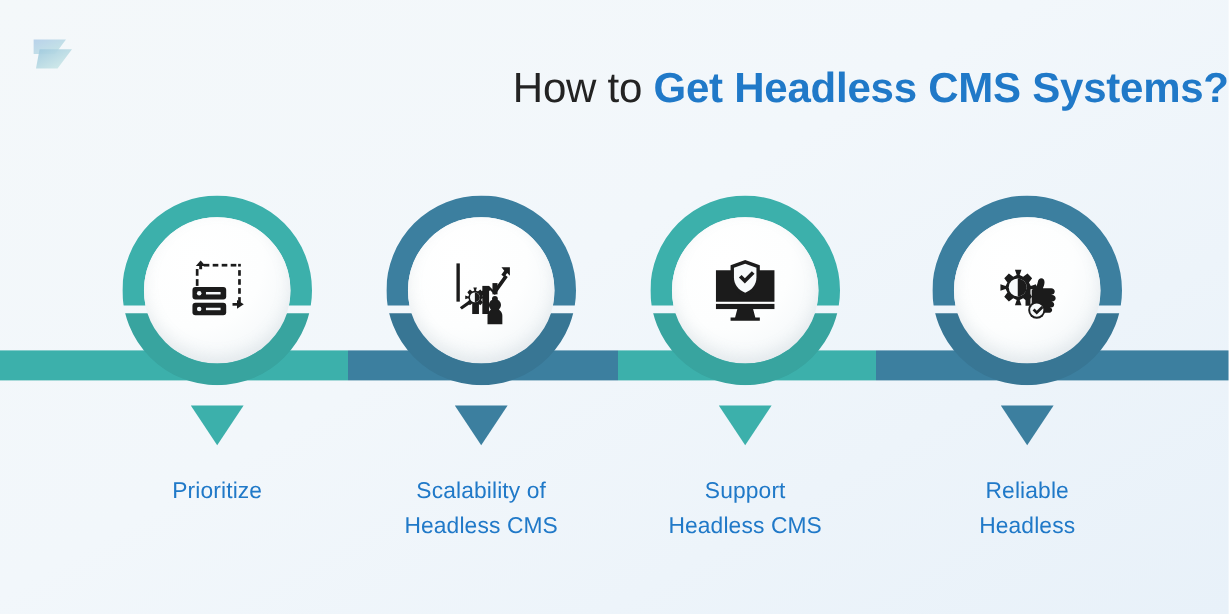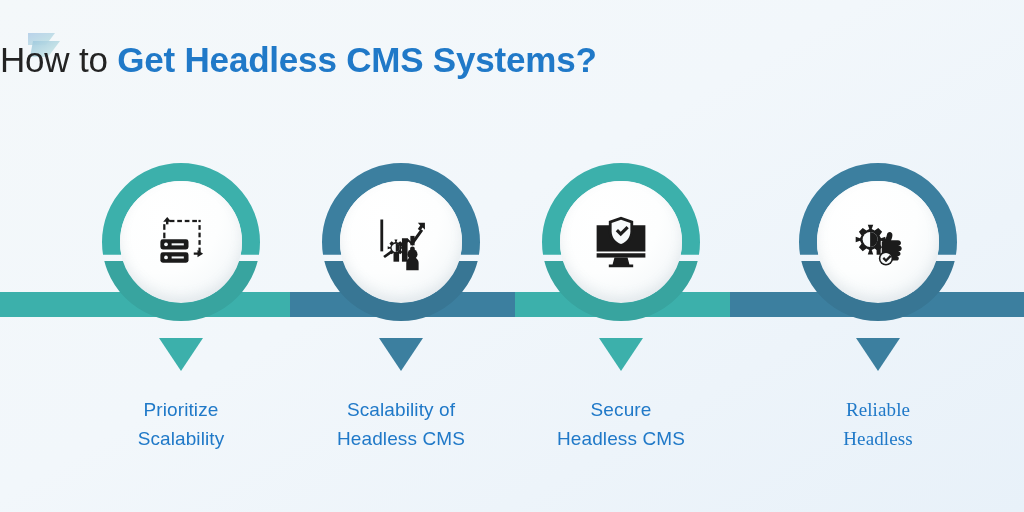--- a/index.html
+++ b/index.html
@@ -27,23 +27,23 @@
     left: 22px;
     top: 24px;
     width: 44px;
     height: 44px;
   }
 
   
   .title {
     position: absolute;
     left: 0;
-    top: 40px;
-    width: 1024px;
-    text-align: left;
+    top: 54px;
+    width: 1024px;
+    text-align: right;
     font-size: 35px;
     font-weight: 600;
     letter-spacing: -0.2px;
     white-space: nowrap;
   }
   .title .t-lead {
     color: #232323;
     font-weight: 400;
   }
   .title .t-main {
@@ -207,21 +207,21 @@
       <rect x="10" y="29" width="30" height="11" rx="2.6"></rect>
       <rect x="10" y="43" width="30" height="11" rx="2.6"></rect>
       <circle cx="16" cy="34.5" r="2" fill="#f5f8fa"></circle>
       <circle cx="16" cy="48.5" r="2" fill="#f5f8fa"></circle>
       <rect x="22" y="33.4" width="13" height="2.2" fill="#f5f8fa"></rect>
       <rect x="22" y="47.4" width="13" height="2.2" fill="#f5f8fa"></rect>
     </svg>
           </div>
         </div>
         <div class="arrow" style="border-top-color: rgb(60, 176, 171);"></div>
-        <div class="caption"><span class="l1">Prioritize</span><span class="l2">Scalability</span></div>
+        <div class="caption"><span class="l1">Prioritize</span></div>
       </div>
       <div class="step" style="left: 291px; z-index: 3;">
         <div class="ring-wrap" style="z-index: 3; position: absolute;">
           <div class="ring-under" style="border-color: rgb(60, 127, 159); z-index: 1;"></div>
           <div class="ring" style="border-color: rgb(60, 127, 159); clip-path: polygon(0px 0px, 100% 0px, 100% 58%, 0px 58%);"></div>
           <div class="disc">
     <svg width="60" height="60" viewBox="0 0 64 64" fill="#1b1b1b">
       <rect x="10" y="8" width="3" height="34"></rect>
       <path d="M13 47l26-19 4 4 10-14 2.6 2-11.4 16-4.2-4.2L14.8 49z"></path>
       <path d="M50 11.5h7.5v7.5l-2.4-2.5-2.6 3.5-2.6-2 2.6-3.5z"></path>
@@ -249,23 +249,23 @@
       <path d="M6 14h52v28H6z"></path>
       <rect x="6" y="44" width="52" height="4.6"></rect>
       <path d="M25 48.6h14l2 7.4h4v3H19v-3h4z"></path>
       <path d="M32 5l13 4.6v10.8c0 8.4-5.4 14.6-13 17.2-7.6-2.6-13-8.8-13-17.2V9.6z" fill="#1b1b1b"></path>
       <path d="M32 8.3l10 3.5v8.6c0 6.6-4.1 11.5-10 13.7-5.9-2.2-10-7.1-10-13.7v-8.6z" fill="#f7fafb"></path>
       <path d="M26.4 20.6l2.4-2.4 2.9 2.9 6.2-6.2 2.4 2.4-8.6 8.6z"></path>
     </svg>
           </div>
         </div>
         <div class="arrow" style="border-top-color: rgb(60, 176, 171);"></div>
-        <div class="caption"><span class="l1">Secure</span><span class="l2">Headless CMS</span></div>
-      </div>
-      <div class="step" style="left: 768px; z-index: 3; font-family: Liberation Serif, serif;">
+        <div class="caption"><span class="l1">Support</span><span class="l2">Headless CMS</span></div>
+      </div>
+      <div class="step" style="left: 746px; z-index: 3;">
         <div class="ring-wrap" style="z-index: 3; position: absolute;">
           <div class="ring-under" style="border-color: rgb(60, 127, 159); z-index: 1;"></div>
           <div class="ring" style="border-color: rgb(60, 127, 159); clip-path: polygon(0px 0px, 100% 0px, 100% 58%, 0px 58%);"></div>
           <div class="disc">
     <svg width="60" height="60" viewBox="0 0 64 64" fill="#1b1b1b">
       <path d="M8.2 26.5l4.6 1.6 1.6-3.1-2.8-3.9 4.1-4.1 3.9 2.8 3.1-1.6-1.6-4.6h5.8l-1.6 4.6 3.1 1.6 3.9-2.8 4.1 4.1-2.8 3.9 1.6 3.1 4.6-1.6v5.8l-4.6-1.6-1.6 3.1 2.8 3.9-4.1 4.1-3.9-2.8-3.1 1.6 1.6 4.6h-5.8l1.6-4.6-3.1-1.6-3.9 2.8-4.1-4.1 2.8-3.9-1.6-3.1-4.6 1.6z"></path>
       <circle cx="23.6" cy="29.4" r="8" fill="#f7fafb"></circle>
       <path d="M23.6 21.4a8 8 0 0 1 0 16z"></path>
       <path d="M30.5 31.2h4.4v14.4h-4.4z"></path>
       <path d="M36 45.6V31.8c2.9-1.6 5-4.3 5.5-7.6.3-1.9 1.5-3 3-3 1.7 0 2.9 1.4 2.9 3.3 0 1.9-.6 3.8-1.5 5.5h7.4c1.8 0 3.2 1.3 3.2 3s-1.4 3-3.2 3h1c1.7 0 3 1.3 3 2.9s-1.3 2.9-3 2.9h-1c1.5 0 2.7 1.2 2.7 2.7s-1.2 2.7-2.7 2.7h-1.4c1.3 0 2.3 1 2.3 2.3s-1 2.3-2.3 2.3H42.4c-2.4 0-4.6-.9-6.4-2.3z"></path>

